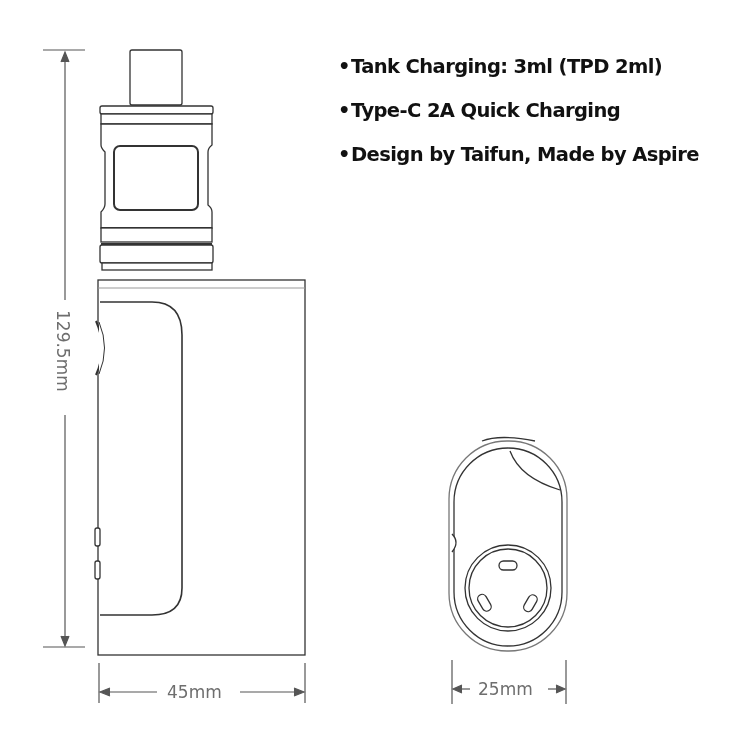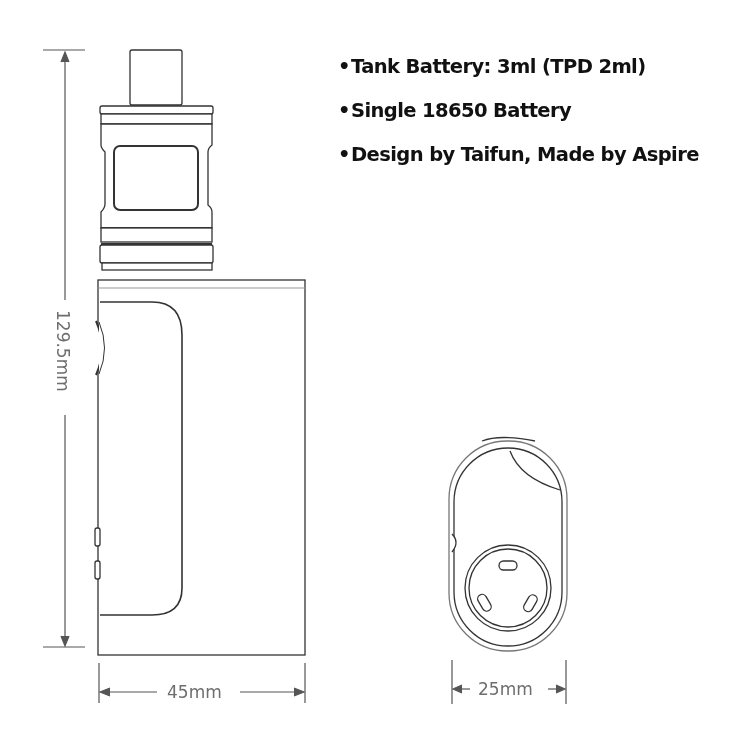--- a/index.html
+++ b/index.html
@@ -76,16 +76,16 @@
     <line x1="566" y1="660" x2="566" y2="704"></line>
     <line x1="455" y1="689" x2="470" y2="689"></line>
     <line x1="548" y1="689" x2="563" y2="689"></line>
     <path d="M462 685 L453 689 L462 693" fill="#555"></path>
     <path d="M556 685 L565 689 L556 693" fill="#555"></path>
   </g>
   <text class="dim" x="478" y="695">25mm</text>
 </svg>
 
 <ul class="specs">
-  <li><span class="bullet">•</span><span>Tank Battery: 3ml (TPD 2ml)</span></li>
-  <li><span class="bullet">•</span><span>Single 18650 Battery</span></li>
+  <li><span class="bullet">•</span><span>Tank Charging: 3ml (TPD 2ml)</span></li>
+  <li><span class="bullet">•</span><span>Type-C 2A Quick Charging</span></li>
   <li><span class="bullet">•</span><span>Design by Taifun, Made by Aspire</span></li>
 </ul>
 
 </body></html>

